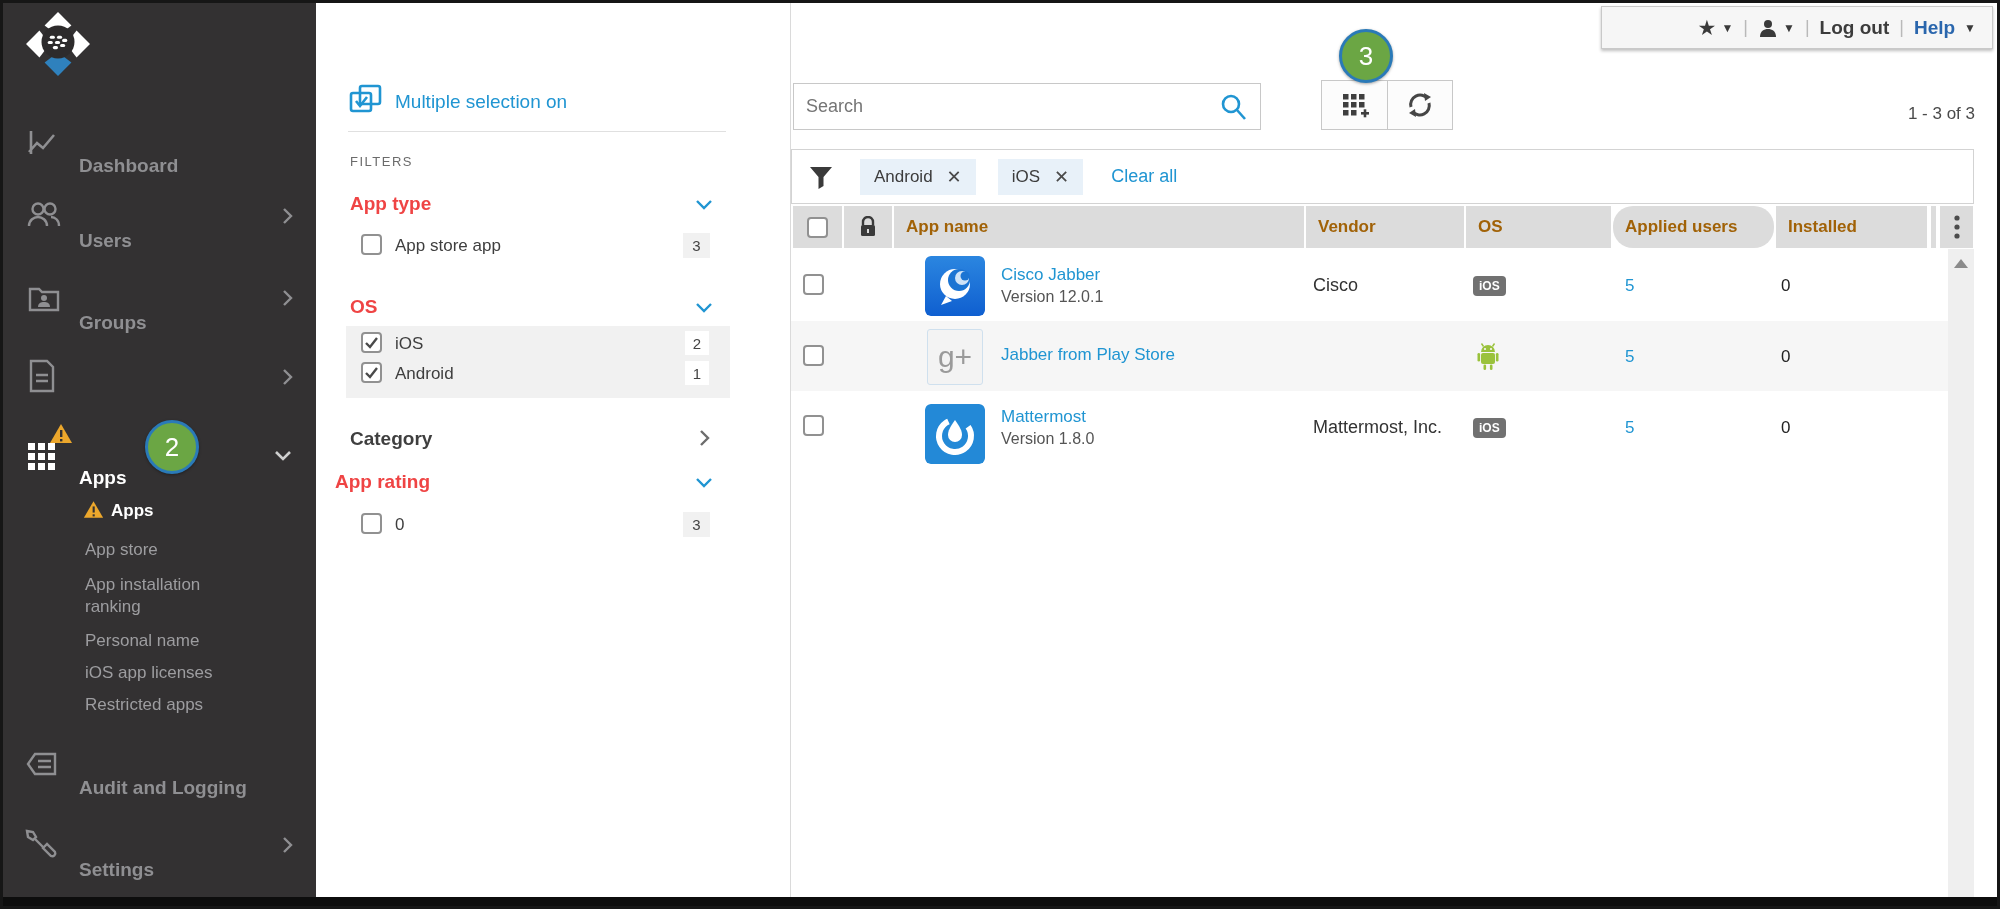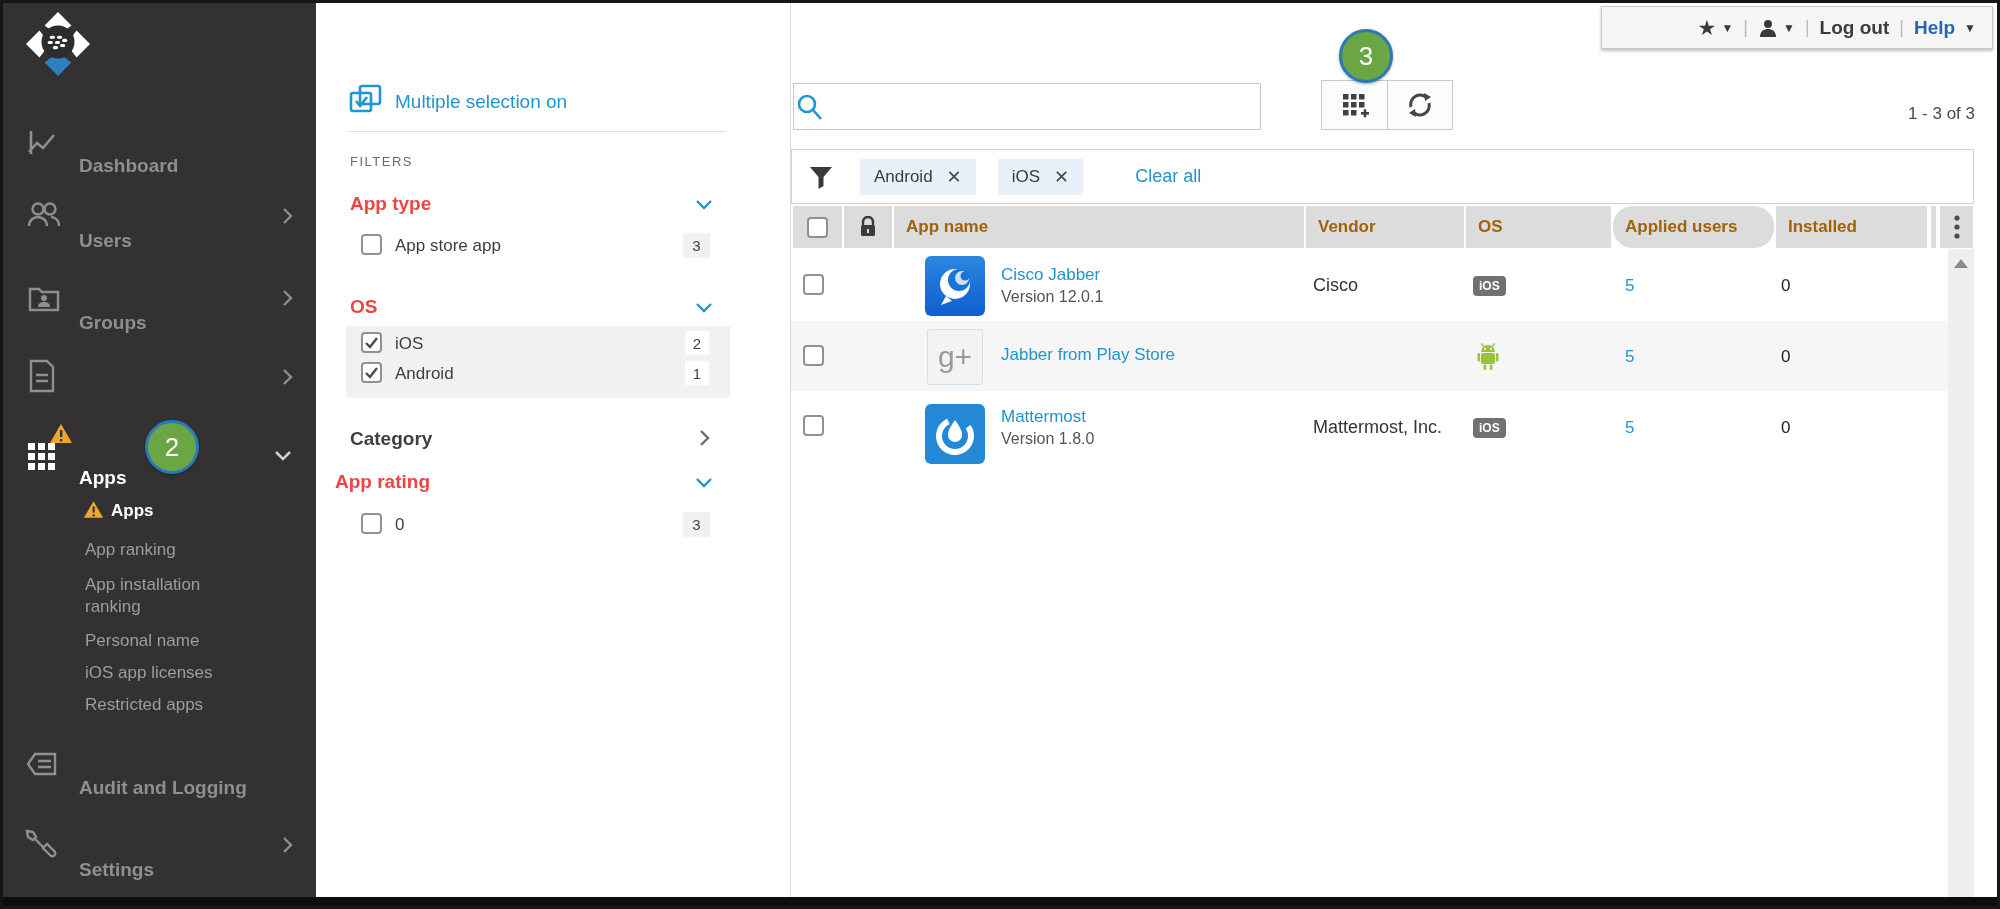--- a/index.html
+++ b/index.html
@@ -176,21 +176,21 @@
 
     <svg class="abs" style="left:80px; top:497px;" width="21" height="19" viewBox="0 0 24 21">
       <polygon points="12,1 23,20 1,20" fill="#eca72c"></polygon>
       <rect x="11" y="7" width="2.4" height="7" fill="#333132"></rect>
       <rect x="11" y="16" width="2.4" height="2.4" fill="#333132"></rect>
     </svg>
     <div class="sub-item active" style="left:108px; top:498px;">
       <span>Apps</span>
     </div>
     <div class="sub-item" style="top:537px;">
-      <span>App ranking</span>
+      <span>App store</span>
     </div>
     <div class="sub-item" style="top:571px; width:150px; line-height:22px;">
       <span>App installation ranking</span>
     </div>
     <div class="sub-item" style="top:628px;">
       <span>Personal name</span>
     </div>
     <div class="sub-item" style="top:660px;">
       <span>iOS app licenses</span>
     </div>
@@ -316,20 +316,21 @@
     </svg>
     <span class="caret">▼</span>
     <span class="sep">|</span>
     <span class="logout">Log out</span>
     <span class="sep">|</span>
     <span class="help">Help</span>
     <span class="caret" style="margin-left:9px;">▼</span>
   </div>
 
   <div class="search-box">
+    <input type="text" placeholder="Search" style="">
     <svg style="margin-right:12px;" width="30" height="30" viewBox="0 0 30 30">
       <circle cx="13" cy="12" r="8" fill="none" stroke="#2095d2" stroke-width="2.6"></circle>
       <line x1="19" y1="18" x2="27" y2="27" stroke="#2095d2" stroke-width="2.6"></line>
     </svg>
   </div>
 
   <div class="btn-group">
     <div class="tool-btn">
       <svg width="32" height="32" viewBox="0 0 32 32">
         <g fill="#3f3f3f">
@@ -369,21 +370,21 @@
       <polygon points="2,3 24,3 15.5,13 15.5,22 10.5,25 10.5,13" fill="#3a3a3a"></polygon>
     </svg>
     <div class="chip">
       <span>Android</span>
       <span class="x">✕</span>
     </div>
     <div class="chip">
       <span>iOS</span>
       <span class="x">✕</span>
     </div>
-    <span class="clear-all" style="margin-left:30px;">Clear all</span>
+    <span class="clear-all" style="margin-left:6px;">Clear all</span>
   </div>
 
   <div class="thead">
     <div class="th" style="left:2px; width:49px; justify-content:center; padding-left:0;">
       <div class="checkbox" style="position:static;"></div>
     </div>
     <div class="th" style="left:53px; width:48px; justify-content:center; padding-left:0;">
       <svg width="18" height="22" viewBox="0 0 18 22">
         <path d="M4 9 V6 a5 5 0 0 1 10 0 v3" fill="none" stroke="#3a3a3a" stroke-width="2.4"></path>
         <rect x="2" y="9" width="14" height="11" rx="1.5" fill="#3a3a3a"></rect>

